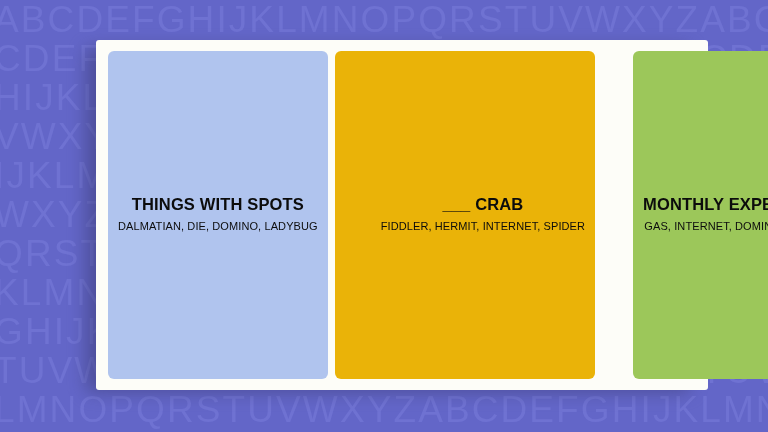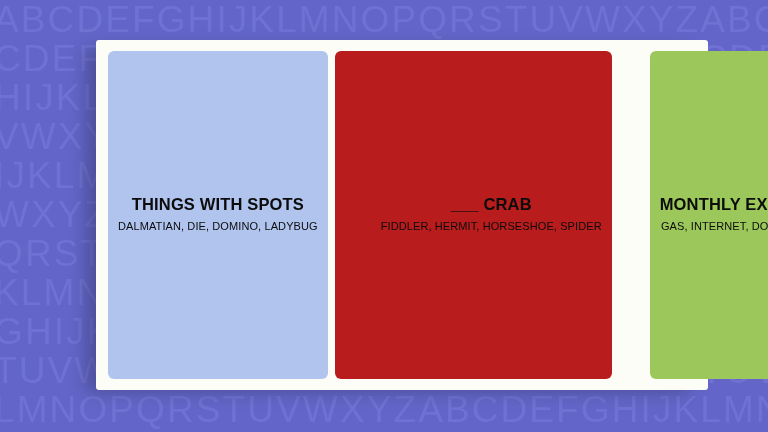--- a/index.html
+++ b/index.html
@@ -126,23 +126,23 @@
 
   <div id="panel-shadow"></div>
 
   <div id="panel" style="background: rgb(253, 253, 248);">
 
     <div class="cat-row" style="background-color: rgb(176, 196, 238);">
       <div class="cat-title">THINGS WITH SPOTS</div>
       <div class="cat-members">DALMATIAN, DIE, DOMINO, LADYBUG</div>
     </div>
 
-    <div class="cat-row" style="background-color: #b91c1c; padding-left: 46px;">
+    <div class="cat-row" style="background-color: #eab308; padding-left: 46px;">
       <div class="cat-title">___ CRAB</div>
-      <div class="cat-members">FIDDLER, HERMIT, HORSESHOE, SPIDER</div>
+      <div class="cat-members">FIDDLER, HERMIT, INTERNET, SPIDER</div>
     </div>
 
     <div class="cat-row" style="background-color: rgb(156, 199, 90); margin-left: 31px;">
       <div class="cat-title">MONTHLY EXPENSES</div>
       <div class="cat-members">GAS, INTERNET, DOMINO, RENT</div>
     </div>
 
     <div class="cat-row" style="background-color: rgb(247, 222, 108); text-align: center;">
       <div class="cat-title">USED IN HAIR CARE</div>
       <div class="cat-members">COMB, DRYER, HAIRSPRAY, FIDDLER</div>

